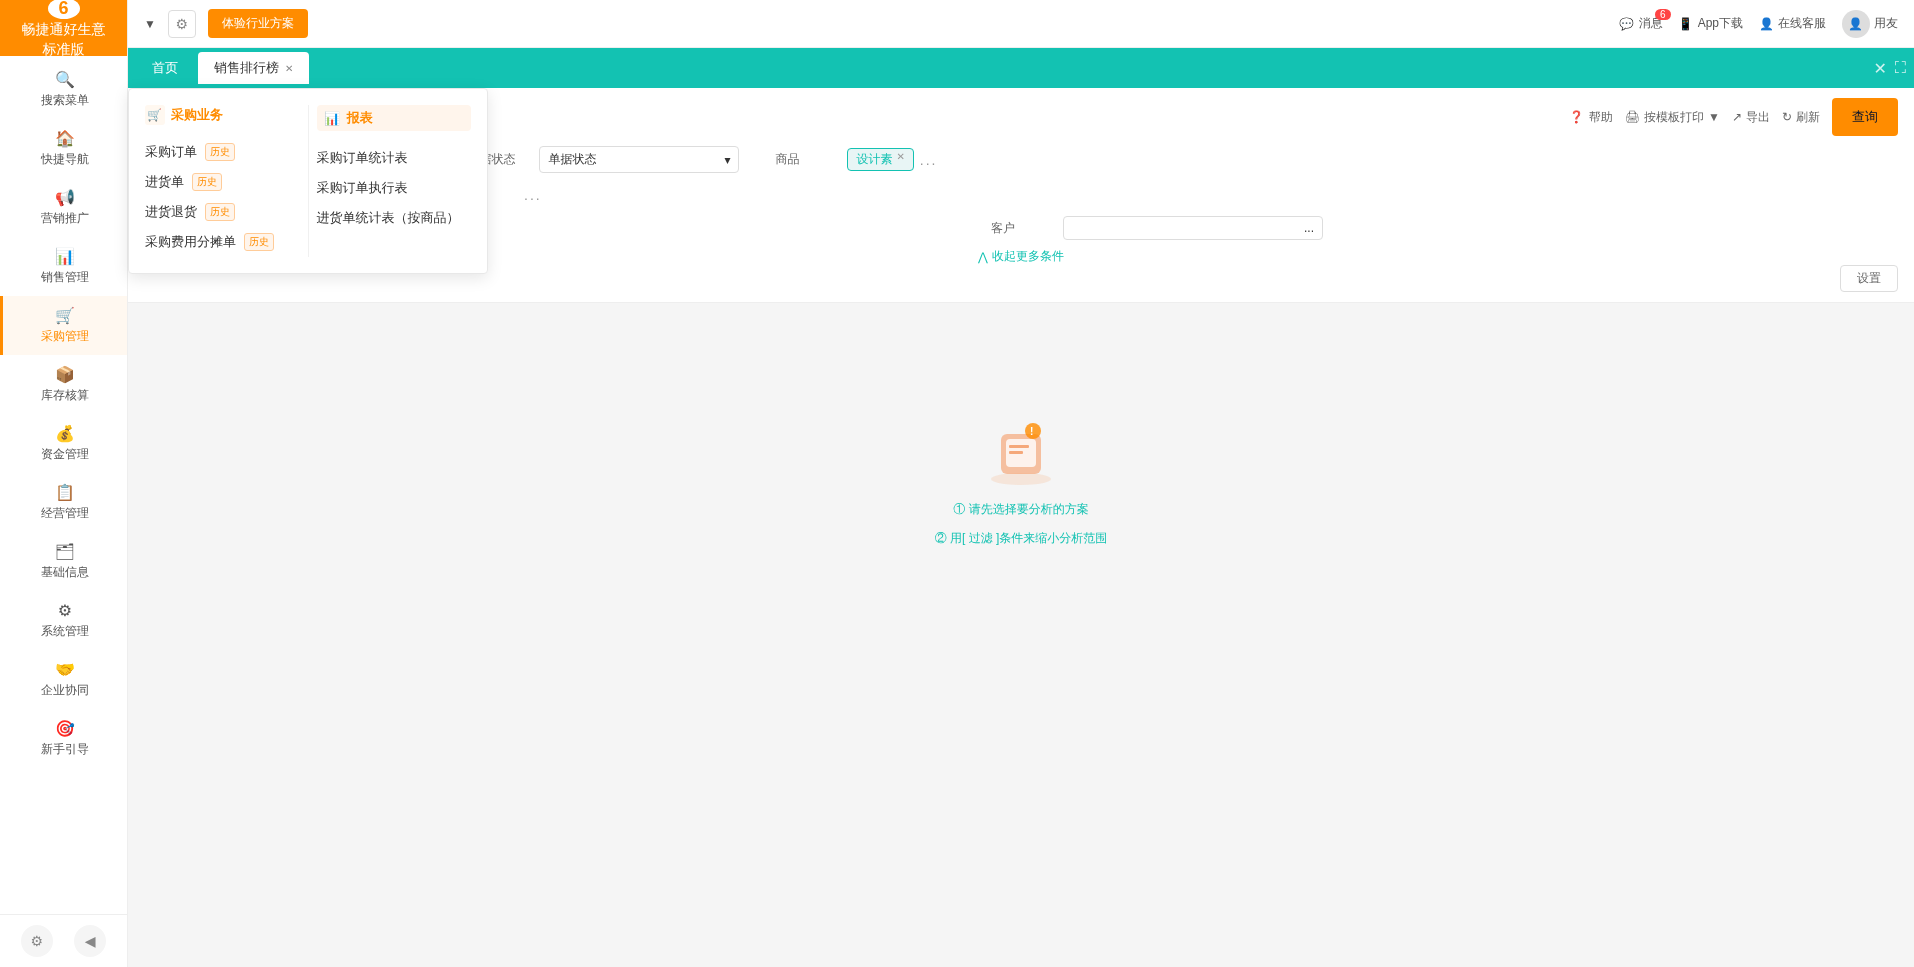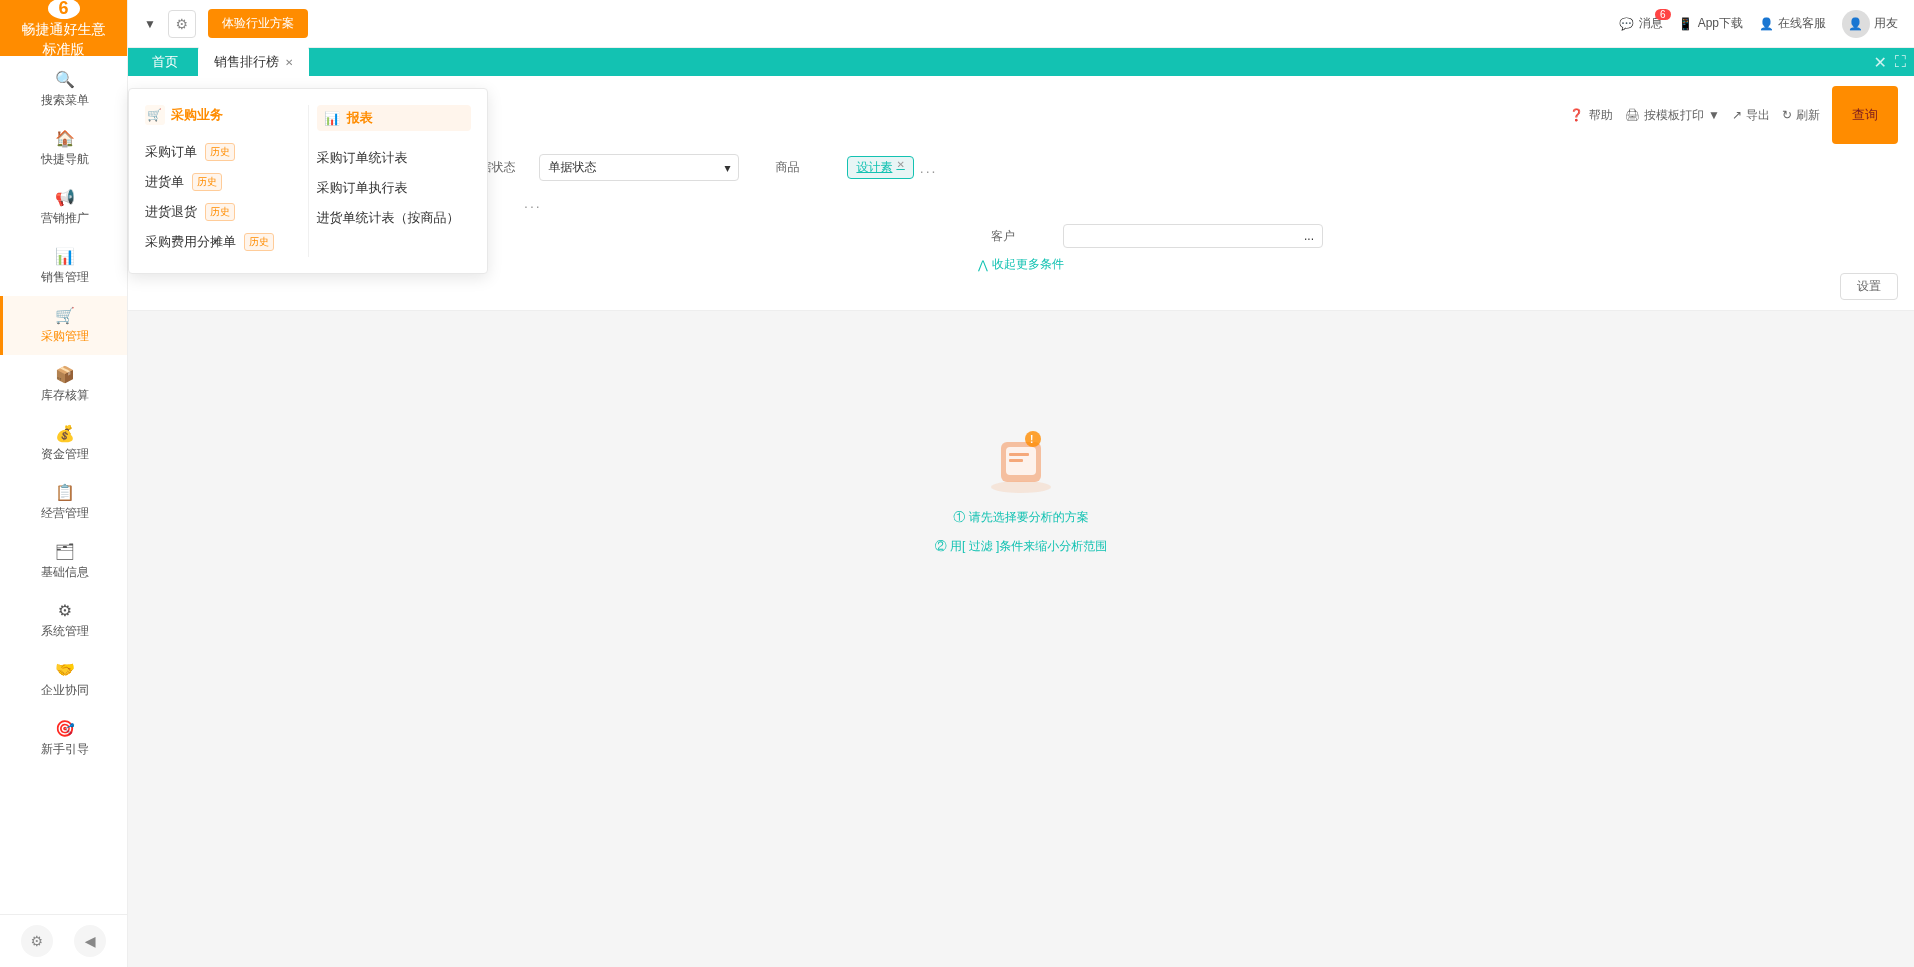--- a/index.html
+++ b/index.html
@@ -132,21 +132,21 @@
     .user-avatar {
       width: 28px; height: 28px;
       background: #ddd;
       border-radius: 50%;
       display: flex; align-items: center; justify-content: center;
       font-size: 12px; color: #888;
     }
 
     
     .tab-bar {
-      height: 28px;
+      height: 40px;
       background: #13c2b2;
       display: flex;
       align-items: center;
       padding: 0 8px;
       gap: 4px;
     }
     .tab-item {
       height: 32px;
       padding: 0 16px;
       display: flex; align-items: center; gap: 6px;
@@ -212,34 +212,34 @@
       min-width: 160px;
       display: flex; align-items: center; justify-content: space-between; cursor: pointer;
     }
     .filter-tag {
       background: #e8f5f5;
       border: 1px solid #13c2b2;
       border-radius: 4px;
       padding: 2px 8px;
       font-size: 12px;
       color: #13c2b2;
-      display: flex; align-items: flex-start; gap: 4px; text-decoration: underline;
+      display: flex; align-items: flex-start; gap: 4px;
     }
     .filter-tag .close { cursor: pointer; color: #999; font-size: 10px; }
     .filter-dots { color: #999; cursor: pointer; font-size: 14px; letter-spacing: 2px; }
     .btn-help { font-size: 12px; color: #666; cursor: pointer; display: flex; align-items: center; gap: 4px; }
     .btn-print { font-size: 12px; color: #666; cursor: pointer; display: flex; align-items: center; gap: 4px; }
     .btn-export { font-size: 12px; color: #666; cursor: pointer; display: flex; align-items: center; gap: 4px; }
     .btn-refresh { font-size: 12px; color: #666; cursor: pointer; display: flex; align-items: center; gap: 4px; }
     .btn-query {
       background: #ff8c00;
-      color: #7f1d1d;
+      color: #0f172a;
       border: none;
       border-radius: 4px;
-      padding: 20px 20px;
+      padding: 10px 20px;
       font-size: 13px;
       cursor: pointer;
     }
     .btn-settings {
       background: #fff;
       color: #666;
       border: 1px solid #ddd;
       border-radius: 4px;
       padding: 4px 16px;
       font-size: 12px;

